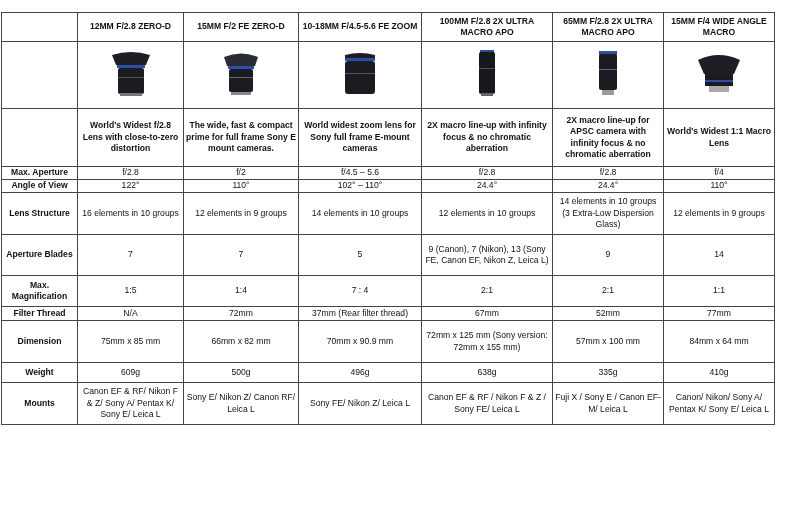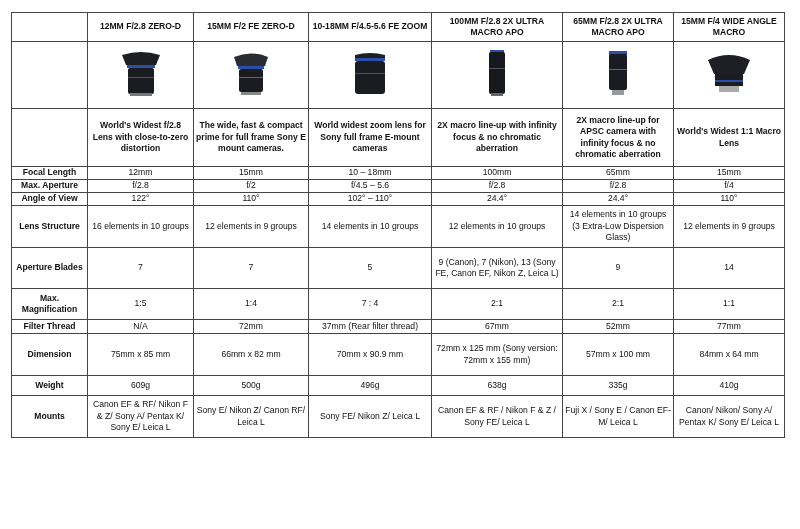--- a/index.html
+++ b/index.html
@@ -1,18 +1,18 @@
 <!DOCTYPE html>
 <html><head>
 <meta charset="utf-8">
 <style>
   html, body { margin:0; padding:0; background:#ffffff; }
   body { width:800px; height:529px; position:relative; overflow:hidden;
          font-family:"Liberation Sans", sans-serif; color:#111; }
-  table.cmp { position:absolute; left:11px; top:12px; border-collapse:collapse;
+  table.cmp { position:absolute; left:1px; top:12px; border-collapse:collapse;
               table-layout:fixed; width:773px; font-size:8.6px; }
   table.cmp td, table.cmp th { border:1px solid #444; text-align:center; vertical-align:middle;
               padding:0 2px; line-height:11.5px; overflow:hidden; }
   table.cmp th { font-weight:bold; font-size:8.6px; }
   td.lbl { font-weight:bold; }
   td.desc { font-weight:bold; }
 </style>
 </head>
 <body>
 
@@ -92,29 +92,20 @@
   <tr style="height:58px">
     <td></td>
     <td class="desc">World's Widest f/2.8 Lens with close-to-zero distortion</td>
     <td class="desc">The wide, fast &amp; compact prime for full frame Sony E mount cameras.</td>
     <td class="desc">World widest zoom lens for Sony full frame E-mount cameras</td>
     <td class="desc">2X macro line-up with infinity focus &amp; no chromatic aberration</td>
     <td class="desc">2X macro line-up for APSC camera with infinity focus &amp; no chromatic aberration</td>
     <td class="desc">World's Widest 1:1 Macro Lens</td>
   </tr>
   <tr style="height:13px">
-    <td class="lbl">Focal Length</td>
-    <td>12mm</td>
-    <td>15mm</td>
-    <td>10 – 18mm</td>
-    <td>100mm</td>
-    <td>65mm</td>
-    <td>15mm</td>
-  </tr>
-  <tr style="height:13px">
     <td class="lbl">Max. Aperture</td>
     <td>f/2.8</td>
     <td>f/2</td>
     <td>f/4.5 – 5.6</td>
     <td>f/2.8</td>
     <td>f/2.8</td>
     <td>f/4</td>
   </tr>
   <tr style="height:13px">
     <td class="lbl">Angle of View</td>

